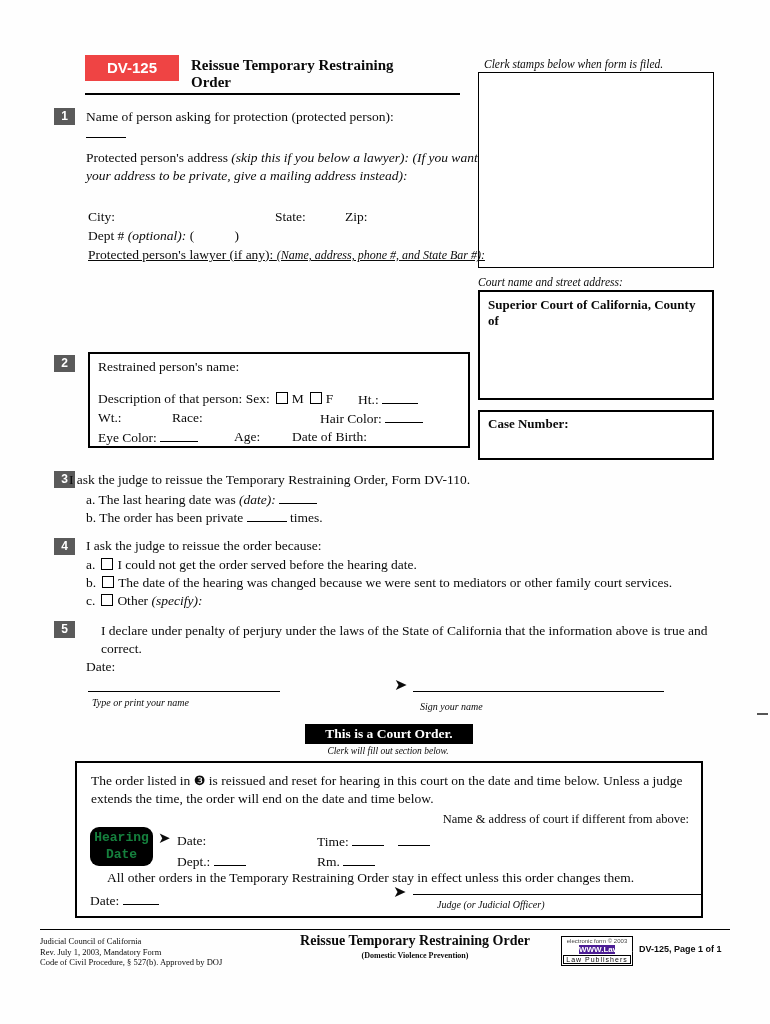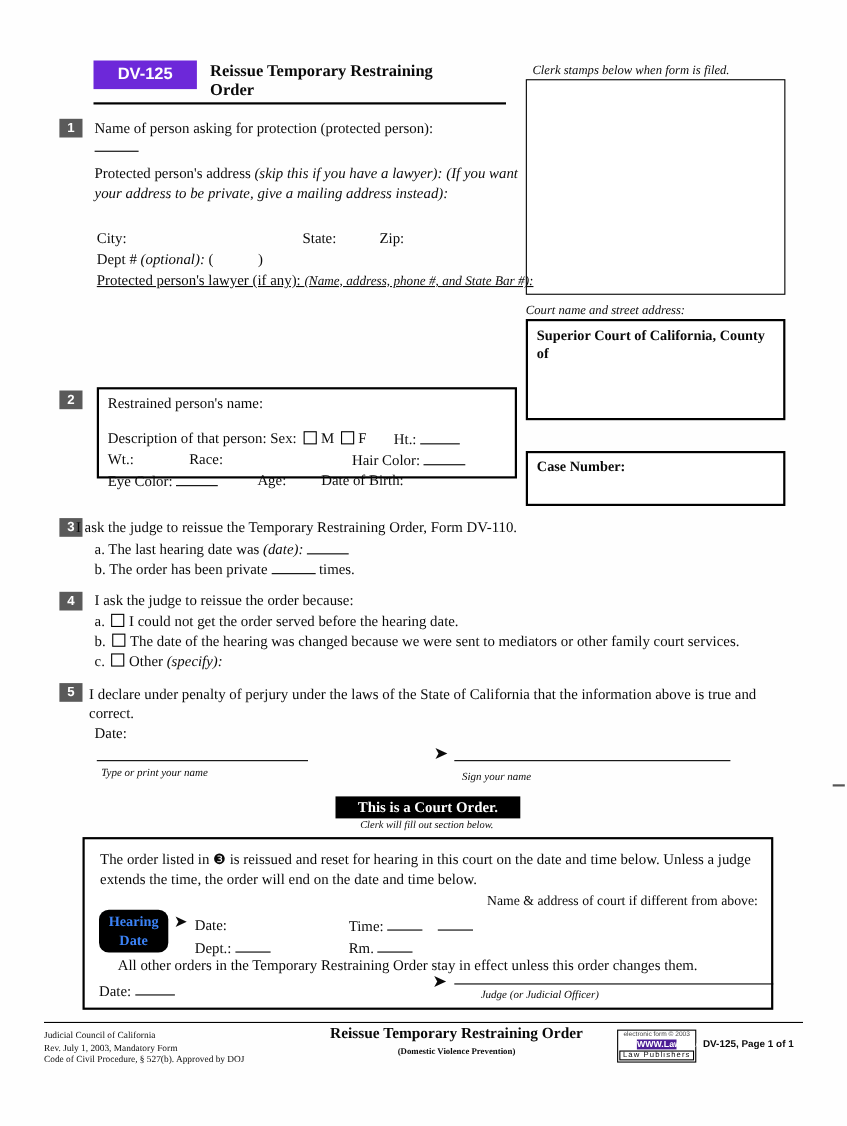--- a/index.html
+++ b/index.html
@@ -27,72 +27,72 @@
   .cb { display:inline-block; width:12px; height:12px; border:1px solid #000; vertical-align:-1px; margin:0 4px 0 6px; background:#fff; }
   .blank { display:inline-block; border-bottom:1px solid #000; height:13px; vertical-align:baseline; }
   .fieldline { border-bottom:1px solid #000; }
   .arrow { font-family:"DejaVu Sans", sans-serif; font-size:14px; line-height:1; }
   .ref { font-family:"DejaVu Sans", sans-serif; font-size:13px; }
   .banner {
     background:#000; color:#fff; font-weight:bold; font-size:13.5px;
     text-align:center; line-height:20px;
   }
   .badge {
-    background:#000; color:#3b82f6; border-radius:9px; text-align:center;
-    font-weight:bold; font-size:13px; line-height:17px; padding-top:2px;
+    background:#000; color:#15803d; border-radius:9px; text-align:center;
+    font-weight:bold; font-size:13px; line-height:17px; padding-top:2px;font-family:Liberation Mono, monospace;
   }
   .stamp { border:1px solid #000; font-family:"Liberation Sans", sans-serif; text-align:center; padding:1px; background:#fff; }
   .stamp .s1 { font-size:6px; color:#444; }
   .stamp .s2 { background:#4c1d95; color:#fff; font-weight:bold; font-size:8px; margin:1px 16px; }
   .stamp .s3 { border:1px solid #000; font-size:7px; letter-spacing:1px; }
   .footer-small { font-size:8.5px; line-height:10.5px; }
 </style>
 </head>
 <body>
 
 <div class="page">
 
-  <div class="abs" style="left:85px; top:55px; width:94px; height:26px; background:#6d28d9; color:#fff; text-align:center; line-height:26px; font-family:'Liberation Sans',sans-serif; font-weight:bold; font-size:15px;">DV-125</div>
+  <div class="abs" style="left:85px; top:55px; width:94px; height:26px; background:#ef4444; color:#fff; text-align:center; line-height:26px; font-family:'Liberation Sans',sans-serif; font-weight:bold; font-size:15px;">DV-125</div>
   <div class="abs b" style="left:191px; top:57px; font-size:15px;">Reissue Temporary Restraining</div>
   <div class="abs b" style="left:191px; top:74px; font-size:15px;">Order</div>
   <div class="abs rule" style="left:85px; top:93px; width:375px; height:2px;"></div>
 
   <div class="abs note-it" style="left:484px; top:58px;">Clerk stamps below when form is filed.</div>
   <div class="abs thinbox" style="left:478px; top:72px; width:236px; height:196px;"></div>
 
   <div class="abs note-it" style="left:478px; top:276px;">Court name and street address:</div>
-  <div class="abs box" style="left:478px; top:290px; width:236px; height:92px; padding:5px 8px;">
+  <div class="abs box" style="left:478px; top:290px; width:236px; height:110px; padding:5px 8px;">
     <span class="b" style="font-size:13px;">Superior Court of California, County of</span>
   </div>
   <div class="abs box" style="left:478px; top:410px; width:236px; height:50px; padding:4px 8px;">
     <span class="b" style="font-size:13px;">Case Number:</span>
   </div>
 
   <div class="abs sec-num" style="left:54px; top:108px;">1</div>
   <div class="abs" style="left:86px; top:109px;">Name of person asking for protection (protected person):</div>
   <div class="abs fieldline" style="left:86px; top:124px; width:40px; height:14px;"></div>
 
   <div class="abs" style="left:86px; top:149px; width:392px; line-height:18px;">
-    <span>Protected person's address </span><span class="it">(skip this if you have a lawyer): </span><span class="it">(If you want your address to be private, give a mailing address instead):</span>
+    <span>Protected person's address </span><span class="it">(skip this if you below a lawyer): </span><span class="it">(If you want your address to be private, give a mailing address instead):</span>
   </div>
 
   <div class="abs" style="left:88px; top:209px;">City:</div>
   <div class="abs" style="left:275px; top:209px;">State:</div>
   <div class="abs" style="left:345px; top:209px;">Zip:</div>
 
   <div class="abs" style="left:88px; top:228px;">
     <span>Dept # </span><span class="it">(optional): </span><span class="pre">(            )</span>
   </div>
 
   <div class="abs" style="left:88px; top:247px;text-decoration:underline;">
     <span>Protected person's lawyer (if any): </span><span class="it sm">(Name, address, phone #, and State Bar #):</span>
   </div>
 
   <div class="abs sec-num" style="left:54px; top:355px;">2</div>
-  <div class="abs box" style="left:88px; top:352px; width:382px; height:83px;">
+  <div class="abs box" style="left:88px; top:352px; width:382px; height:96px;">
     <div class="abs" style="left:8px; top:5px;">Restrained person's name:</div>
 
     <div class="abs" style="left:8px; top:37px;">
       <span>Description of that person: Sex:</span><span class="cb"></span><span>M</span><span class="cb"></span><span>F</span>
     </div>
     <div class="abs" style="left:268px; top:37px;">
       <span>Ht.:</span>
       <span class="blank" style="width:36px;"></span>
     </div>
 
@@ -129,21 +129,21 @@
     <span>a.</span><span class="cb"></span><span>I could not get the order served before the hearing date.</span>
   </div>
   <div class="abs" style="left:86px; top:575px;">
     <span>b.</span><span class="cb"></span><span>The date of the hearing was changed because we were sent to mediators or other family court services.</span>
   </div>
   <div class="abs" style="left:86px; top:593px;">
     <span>c.</span><span class="cb"></span><span>Other </span><span class="it">(specify):</span>
   </div>
 
   <div class="abs sec-num" style="left:54px; top:621px;">5</div>
-  <div class="abs" style="left:81px; top:622px; width:632px; line-height:18px;">I declare under penalty of perjury under the laws of the State of California that the information above is true and correct.</div>
+  <div class="abs" style="left:101px; top:622px; width:632px; line-height:18px;">I declare under penalty of perjury under the laws of the State of California that the information above is true and correct.</div>
   <div class="abs" style="left:86px; top:659px;">Date:</div>
 
   <div class="abs fieldline" style="left:88px; top:678px; width:192px; height:14px;"></div>
   <div class="abs small-it" style="left:92px; top:697px;">Type or print your name</div>
 
   <div class="abs arrow" style="left:394px; top:677px; font-size:16px;">➤</div>
   <div class="abs fieldline" style="left:413px; top:678px; width:251px; height:14px;"></div>
   <div class="abs small-it" style="left:420px; top:701px;">Sign your name</div>
 
   <div class="abs banner" style="left:305px; top:724px; width:168px; height:20px;">This is a Court Order.</div>

